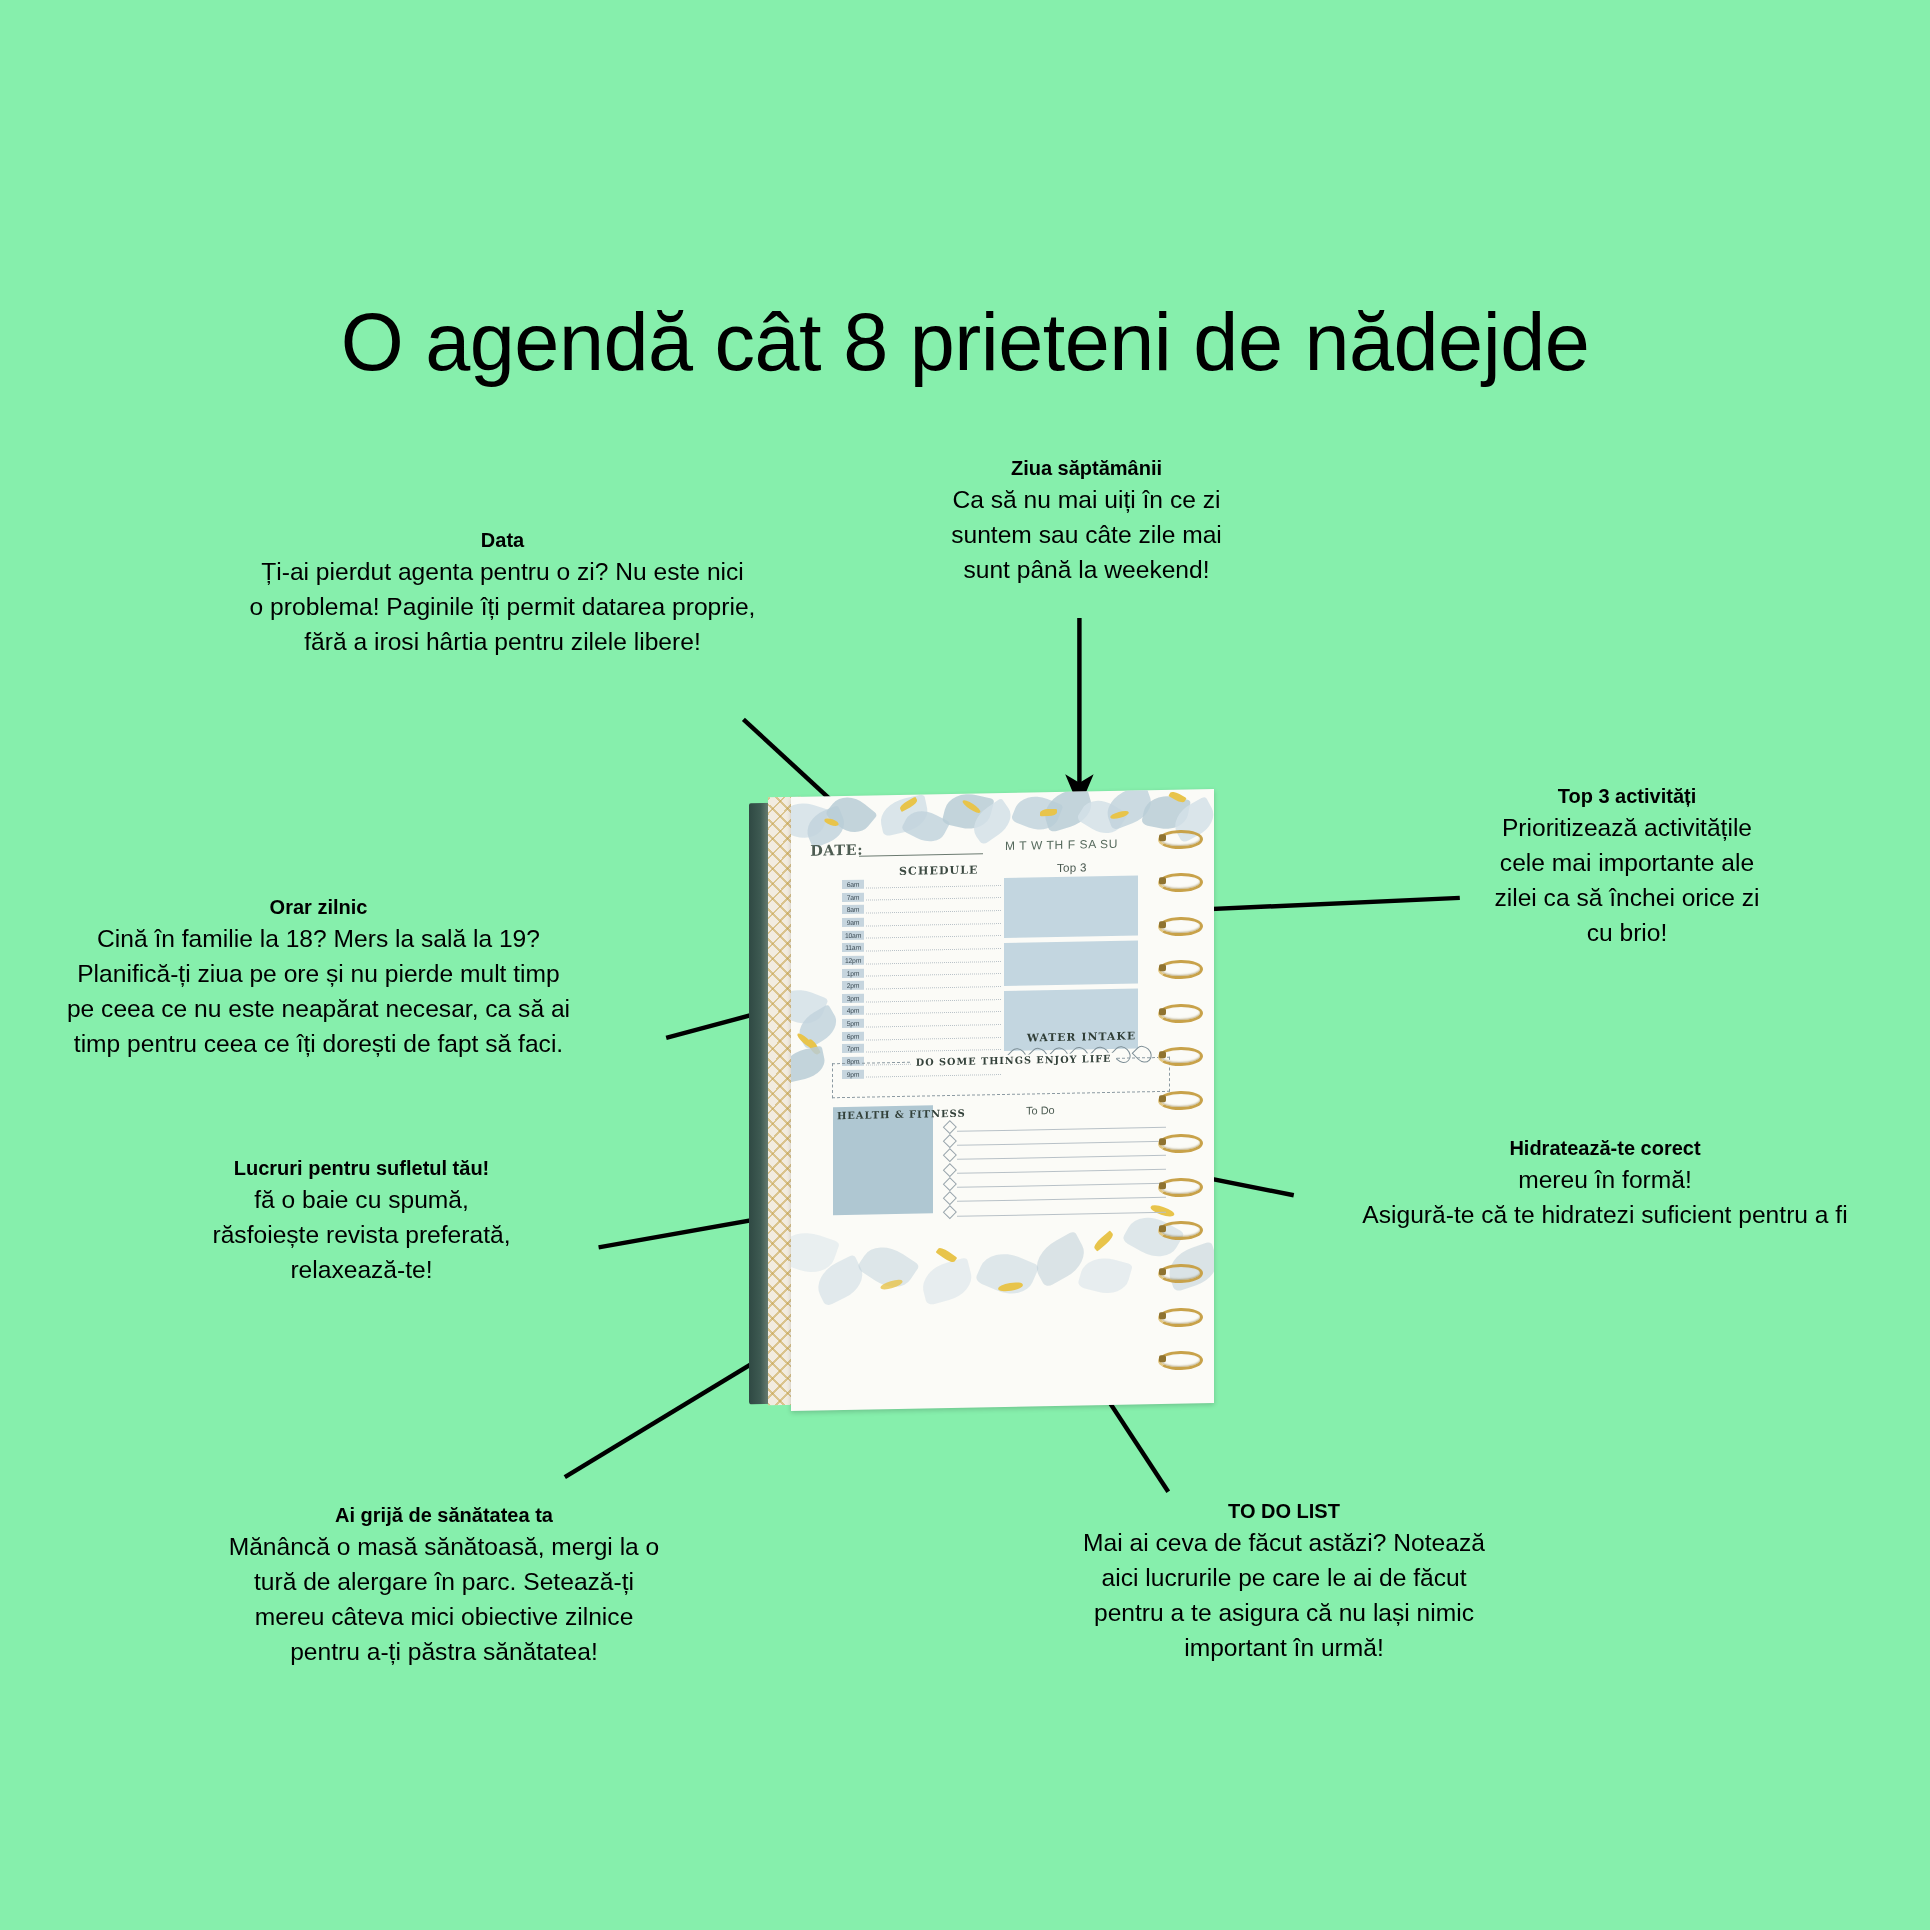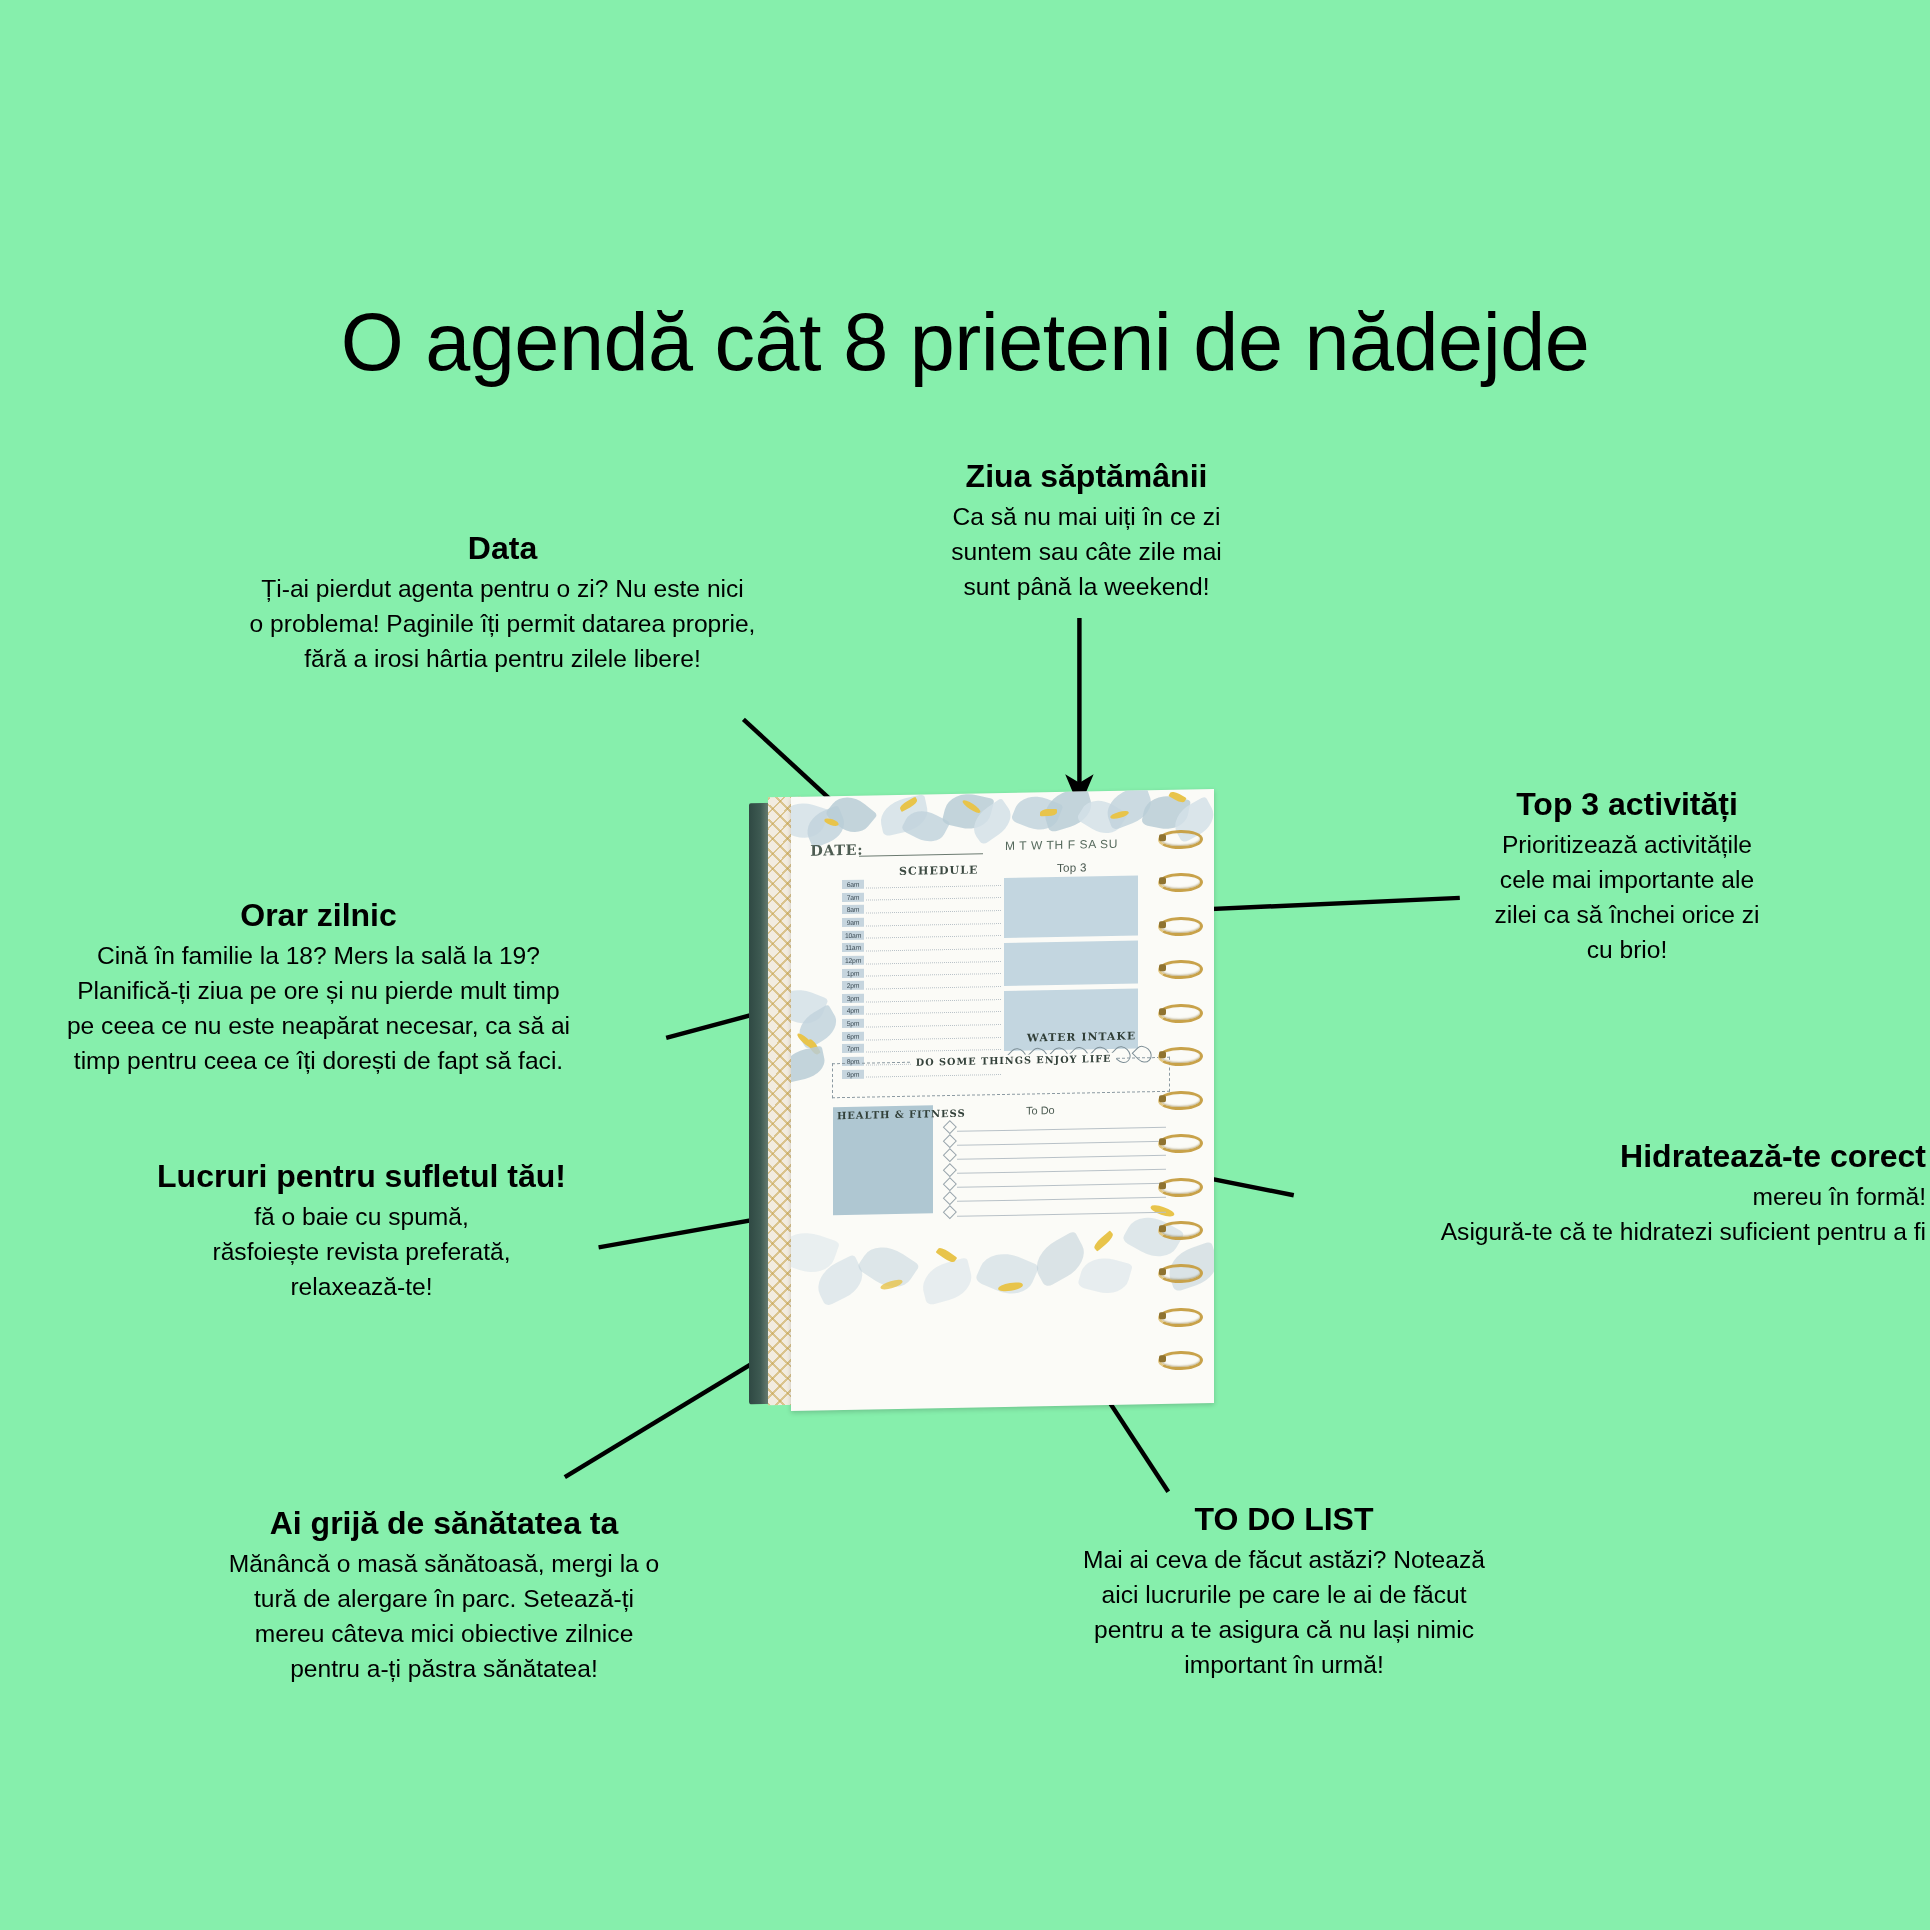--- a/index.html
+++ b/index.html
@@ -34,21 +34,21 @@
 
   
   .ann {
     position: absolute;
     line-height: 1.42;
     font-size: 24.6px;
     color: #000;
   }
   .ann .ann-title {
     font-weight: 700;
-    font-size: 32px;
+    font-size: 20px;
     display: block;
     margin-bottom: 1px;
   }
   .ann .ann-body { display: block; }
   .ann .ln { display: block; white-space: nowrap; }
   .center { text-align: center; }
 
   
   #arrows {
     position: absolute;
@@ -506,21 +506,21 @@
   <div class="ann center" style="left:0px; top:893px; width:637px;">
     <span class="ann-title">Orar zilnic</span>
     <span class="ann-body">
       <span class="ln">Cină în familie la 18? Mers la sală la 19?</span>
       <span class="ln">Planifică-ți ziua pe ore și nu pierde mult timp</span>
       <span class="ln">pe ceea ce nu este neapărat necesar, ca să ai</span>
       <span class="ln">timp pentru ceea ce îți dorești de fapt să faci.</span>
     </span>
   </div>
 
-  <div class="ann center" style="left:1284px; top:1134px; width:642px;text-align:right;">
+  <div class="ann center" style="left:1284px; top:1134px; width:642px;">
     <span class="ann-title">Hidratează-te corect</span>
     <span class="ann-body">
       <span class="ln">mereu în formă!</span>
       <span class="ln">Asigură-te că te hidratezi suficient pentru a fi</span>
     </span>
   </div>
 
   <div class="ann center" style="left:130px; top:1154px; width:463px;">
     <span class="ann-title">Lucruri pentru sufletul tău!</span>
     <span class="ann-body">

